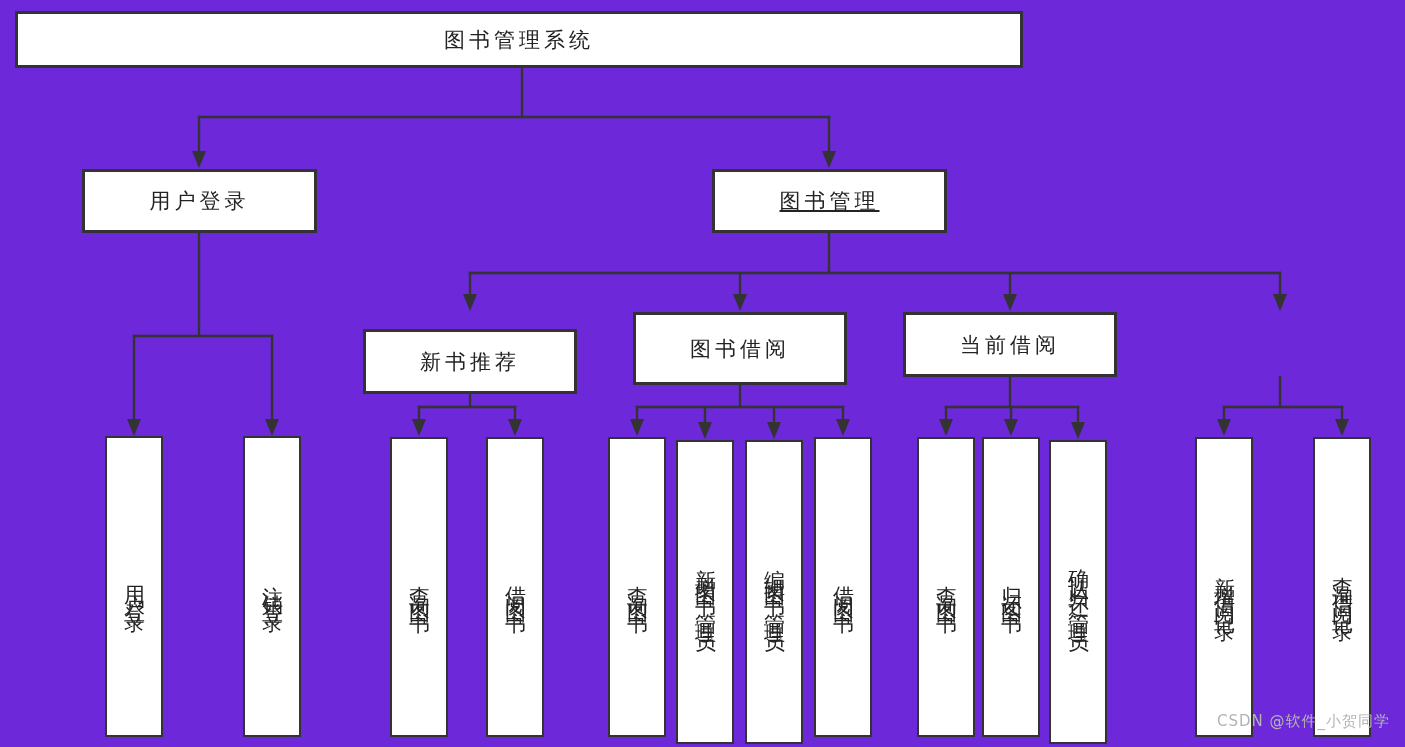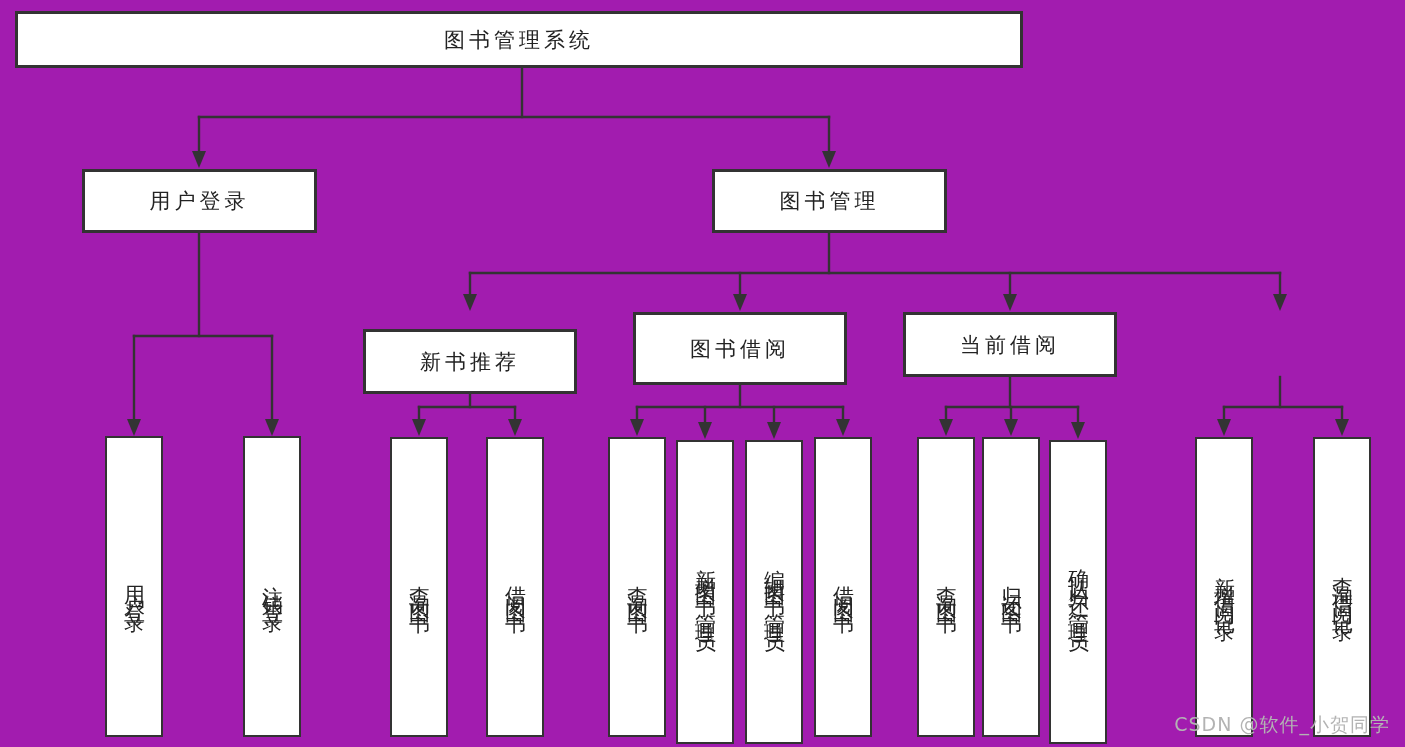--- a/index.html
+++ b/index.html
@@ -5,21 +5,21 @@
   html, body {
     margin: 0;
     padding: 0;
     background: #ffffff;
     font-family: "DejaVu Sans", "Liberation Sans", sans-serif;
   }
   .canvas {
     position: relative;
     width: 1405px;
     height: 747px;
-    background: #a21caf;
+    background: #6d28d9;
     overflow: hidden;
   }
   .connectors {
     position: absolute;
     left: 0; top: 0;
     width: 1405px;
     height: 747px;
     z-index: 0;
   }
   .box {
@@ -41,21 +41,21 @@
     writing-mode: vertical-rl;
     text-orientation: mixed;
     letter-spacing: 9px;
     white-space: normal;
     line-height: 1;
   }
   .watermark {
     position: absolute;
     right: 15px;
     top: 712px;
-    font-size: 19px;
+    font-size: 15px;
     letter-spacing: 1px;
     color: #b3b3b3;
     z-index: 3;
   }
 </style>
 </head>
 <body>
 
 <div class="canvas">
 
@@ -121,21 +121,21 @@
       <polygon points="1004,419 1018,419 1011,436"></polygon>
       <polygon points="1071,422 1085,422 1078,439"></polygon>
       <polygon points="1217,419 1231,419 1224,436"></polygon>
       <polygon points="1335,419 1349,419 1342,436"></polygon>
     </g>
   </svg>
 
   <div class="box" style="left:15px; top:11px; width:1008px; height:57px;">图书管理系统</div>
 
   <div class="box" style="left:82px; top:169px; width:235px; height:64px;">用户登录</div>
-  <div class="box" style="left:712px; top:169px; width:235px; height:64px;">图书管理</div>
+  <div class="box" style="left:712px; top:169px; width:235px; height:64px;text-decoration:underline;">图书管理</div>
 
   <div class="box" style="left:363px; top:312px; width:214px; height:65px;margin-top:17px;">新书推荐</div>
   <div class="box" style="left:633px; top:312px; width:214px; height:73px;">图书借阅</div>
   <div class="box" style="left:903px; top:312px; width:214px; height:65px;">当前借阅</div>
 
   <div class="box leaf" style="left:105px; top:436px; width:58px; height:301px;">用户登录</div>
   <div class="box leaf" style="left:243px; top:436px; width:58px; height:301px;">注销登录</div>
 
   <div class="box leaf" style="left:390px; top:437px; width:58px; height:300px;">查询图书</div>
   <div class="box leaf" style="left:486px; top:437px; width:58px; height:300px;">借阅图书</div>

